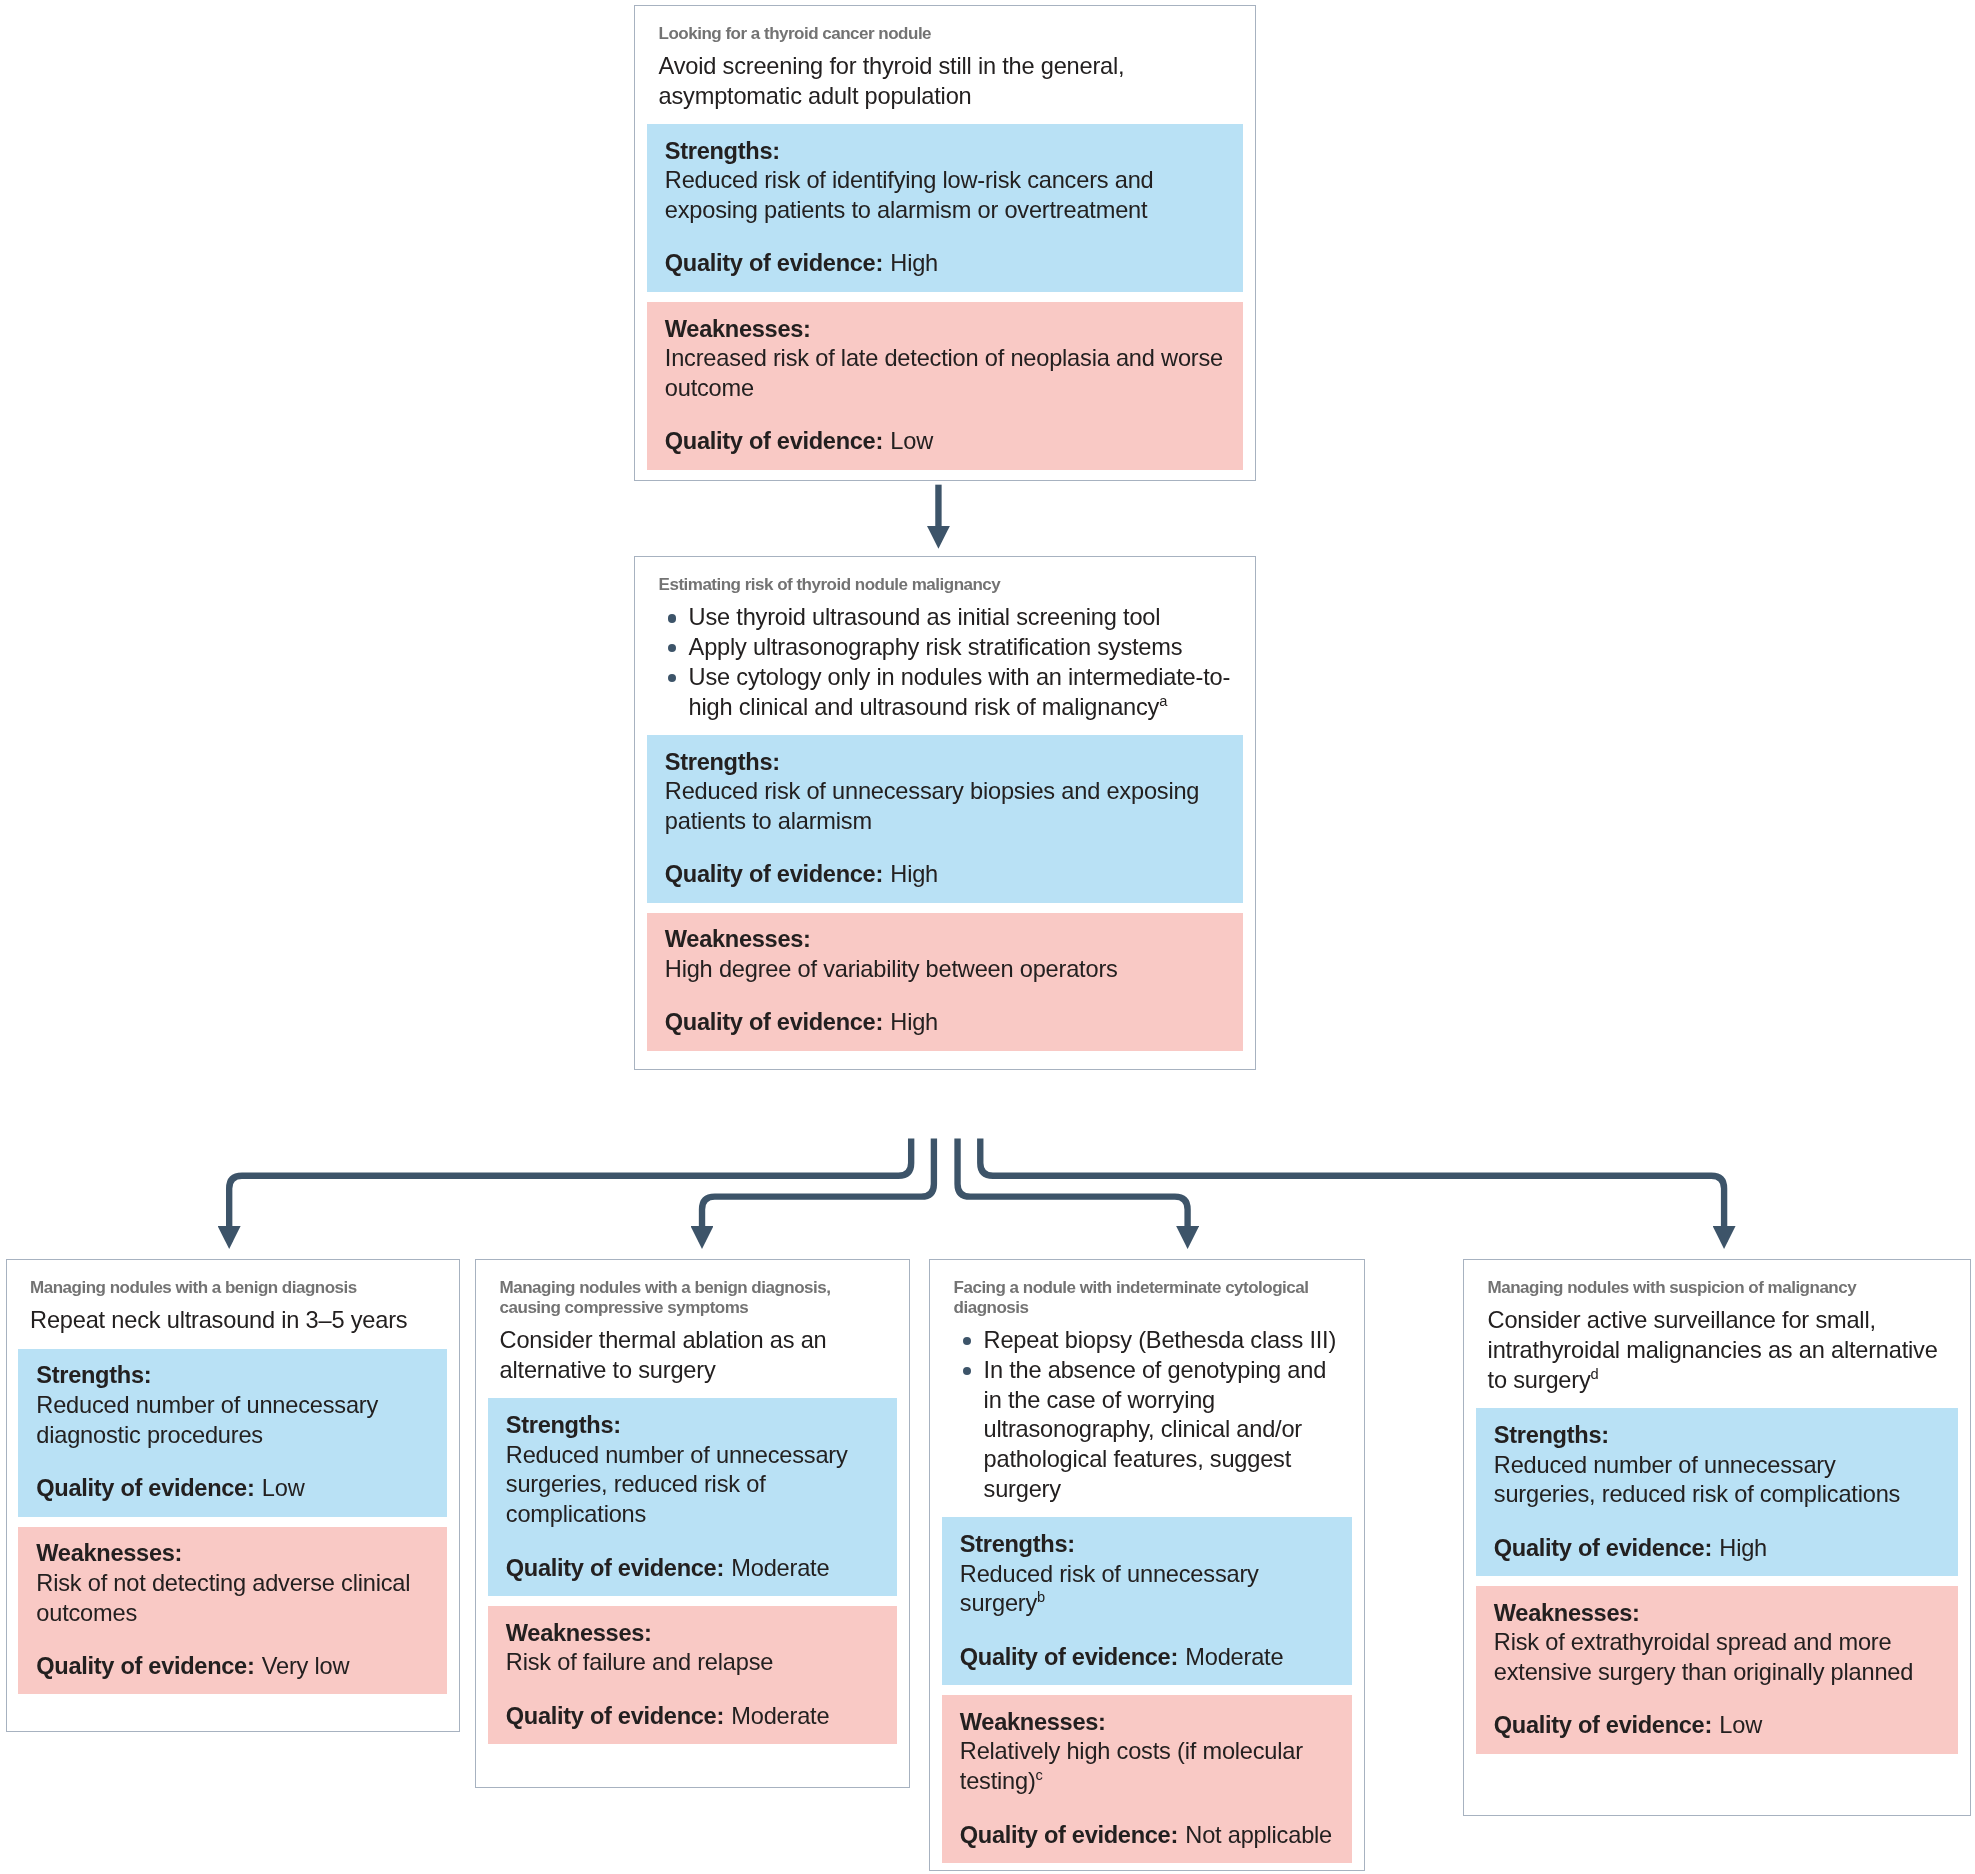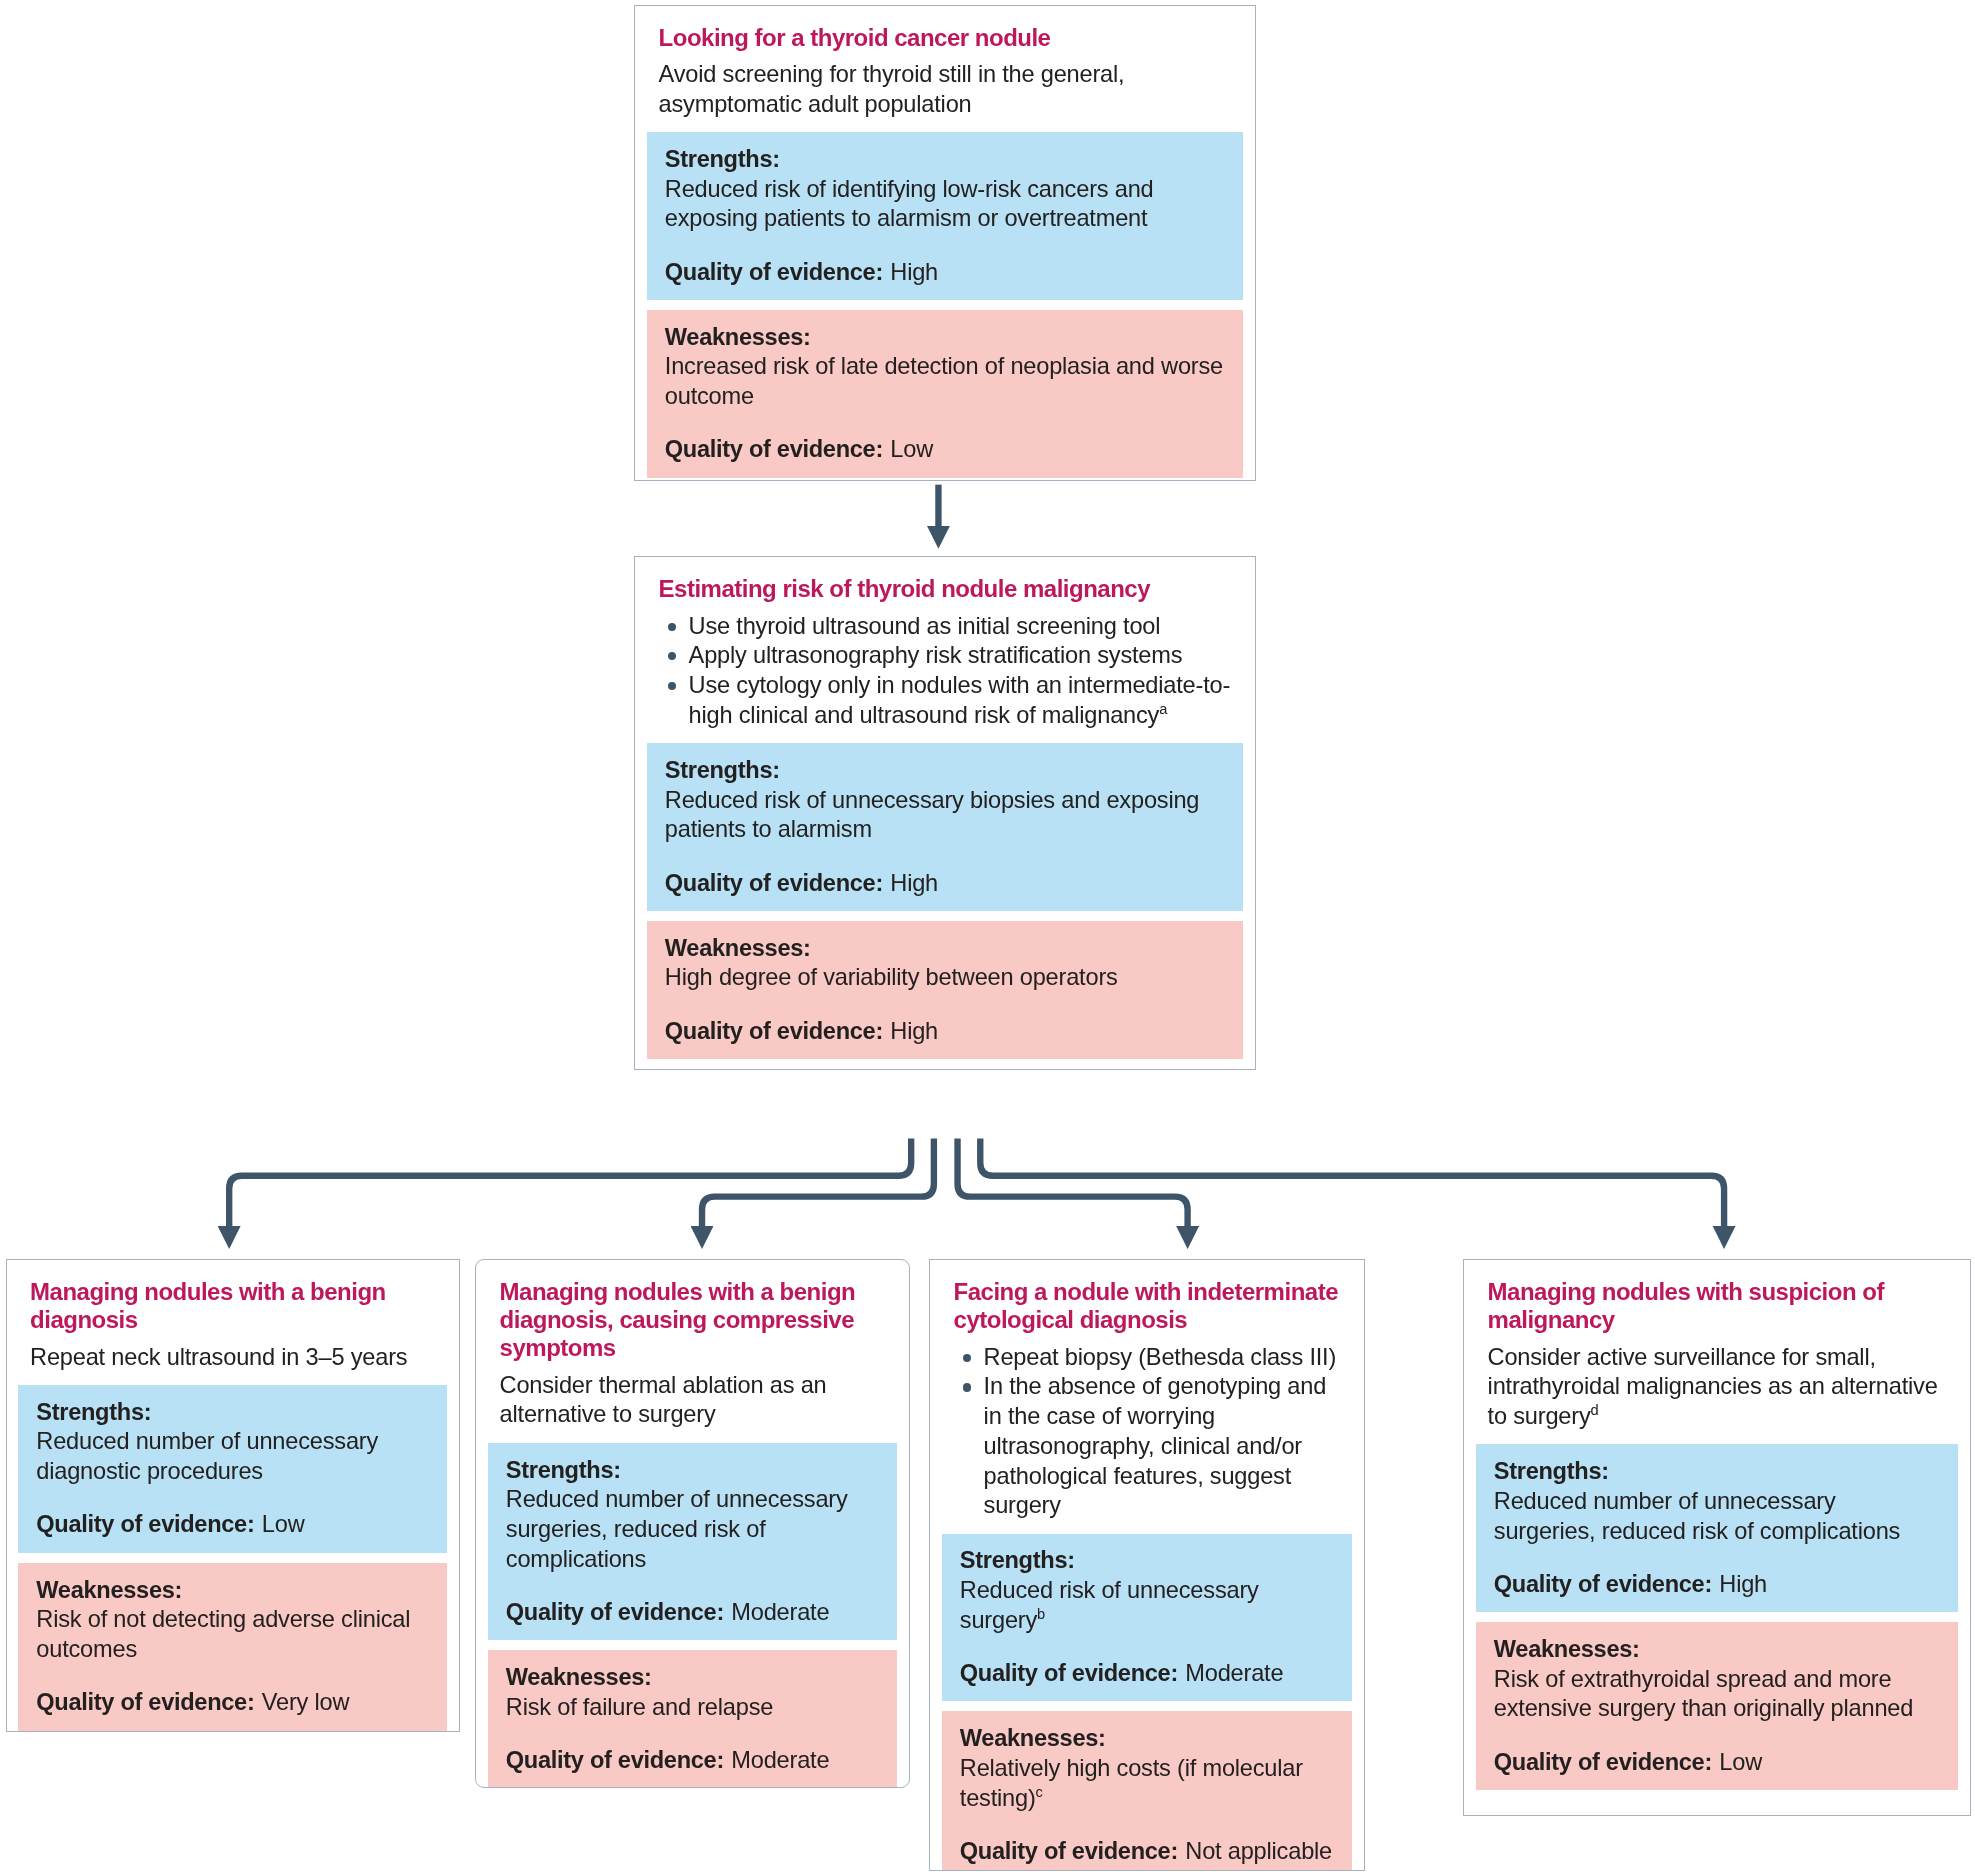--- a/index.html
+++ b/index.html
@@ -8,22 +8,22 @@
     font-family:"Liberation Sans", sans-serif;
     color:#232020; background:#ffffff;
   }
   .box {
     position:absolute; background:#ffffff;
     border:1.8px solid #a7b2c0; box-sizing:border-box;
     padding:11px 11.8px; overflow:hidden;
   }
   .head { padding:7.3px 11.8px 0; }
   .title {
-    font-size:24px; font-weight:bold; letter-spacing:-0.5px;
-    line-height:1.17; margin:0 0 8.2px; color:#be185d;
+    font-size:17px; font-weight:bold; letter-spacing:-0.5px;
+    line-height:1.17; margin:0 0 8.2px; color:#737373;
   }
   .desc { font-size:23.6px; letter-spacing:-0.2px; line-height:1.26; margin:0 0 12.7px; }
   .bullets {
     list-style:none; margin:3.6px 0 12.7px; padding:0;
     font-size:23.6px; letter-spacing:-0.2px; line-height:1.26;
   }
   .bullets li { position:relative; padding-left:30px; margin:0; }
   .bullets li::before {
     content:""; position:absolute; left:9px; top:11px;
     width:8.2px; height:8.2px; border-radius:50%; background:#3d5469;
@@ -107,21 +107,21 @@
       <p class="ptext"><span>Reduced number of unnecessary diagnostic procedures</span></p>
       <p class="quality"><strong class="qlabel">Quality of evidence:</strong><span class="qvalue">Low</span></p>
     </div>
     <div class="panel pink">
       <p class="plabel">Weaknesses:</p>
       <p class="ptext"><span>Risk of not detecting adverse clinical outcomes</span></p>
       <p class="quality"><strong class="qlabel">Quality of evidence:</strong><span class="qvalue">Very low</span></p>
     </div>
   </section>
 
-  <section class="box" style="left:475px; top:1259px; width:435px; height:529px;border-radius:9px;">
+  <section class="box" style="left:475px; top:1259px; width:435px; height:529px;">
     <div class="head">
       <h2 class="title">Managing nodules with a benign diagnosis, causing compressive symptoms</h2>
       <p class="desc">Consider thermal ablation as an alternative to surgery</p>
     </div>
     <div class="panel blue">
       <p class="plabel">Strengths:</p>
       <p class="ptext"><span>Reduced number of unnecessary surgeries, reduced risk of complications</span></p>
       <p class="quality"><strong class="qlabel">Quality of evidence:</strong><span class="qvalue">Moderate</span></p>
     </div>
     <div class="panel pink">

